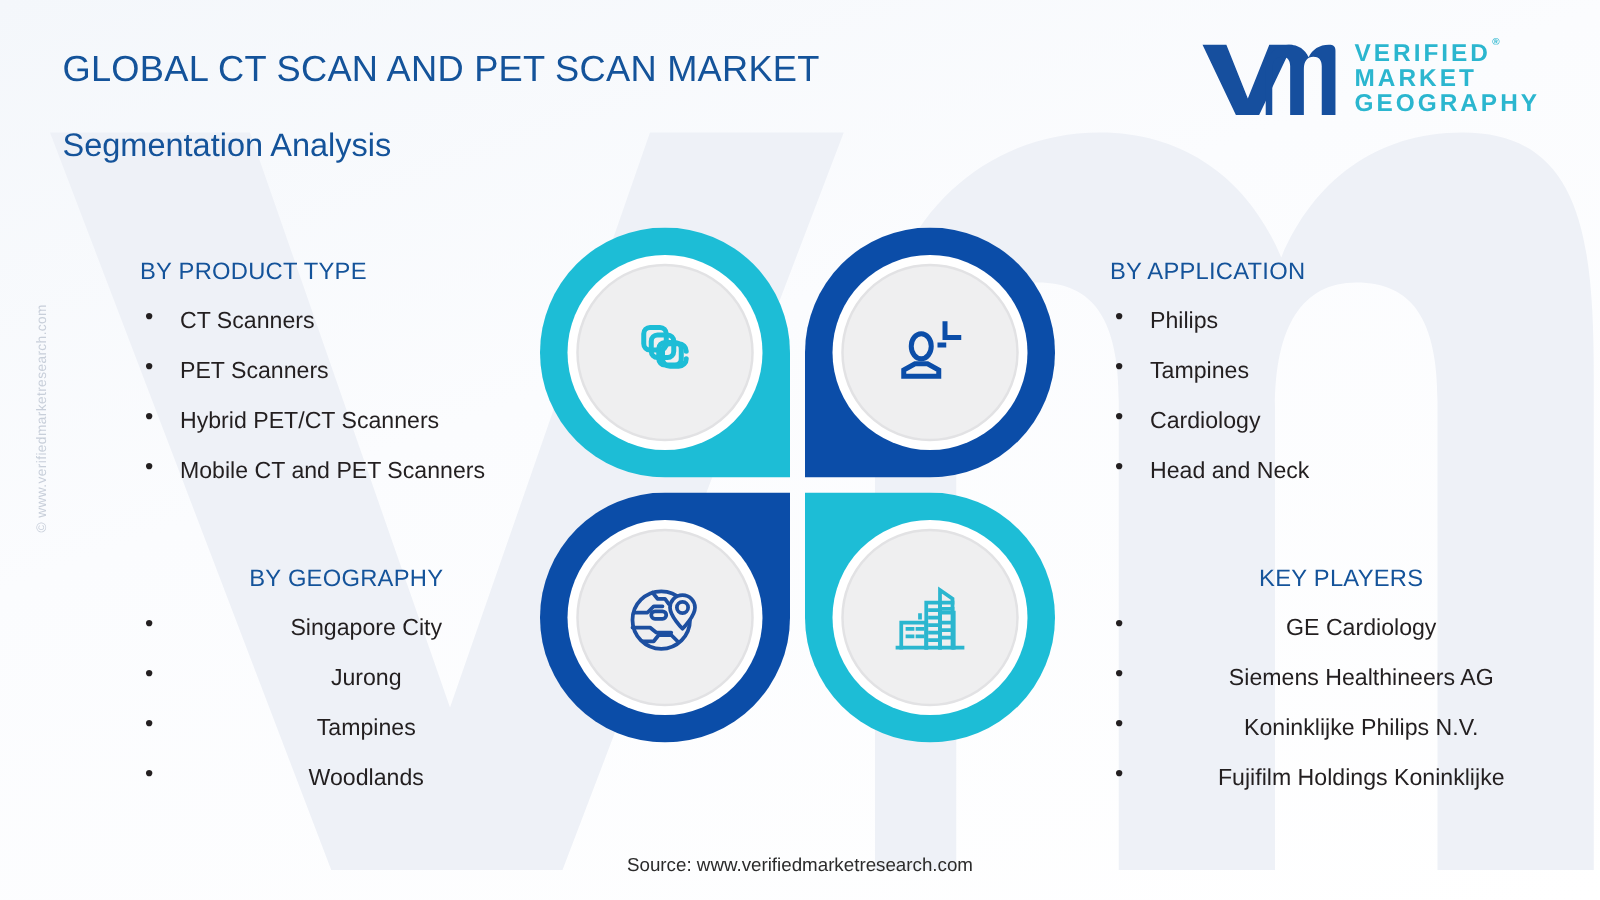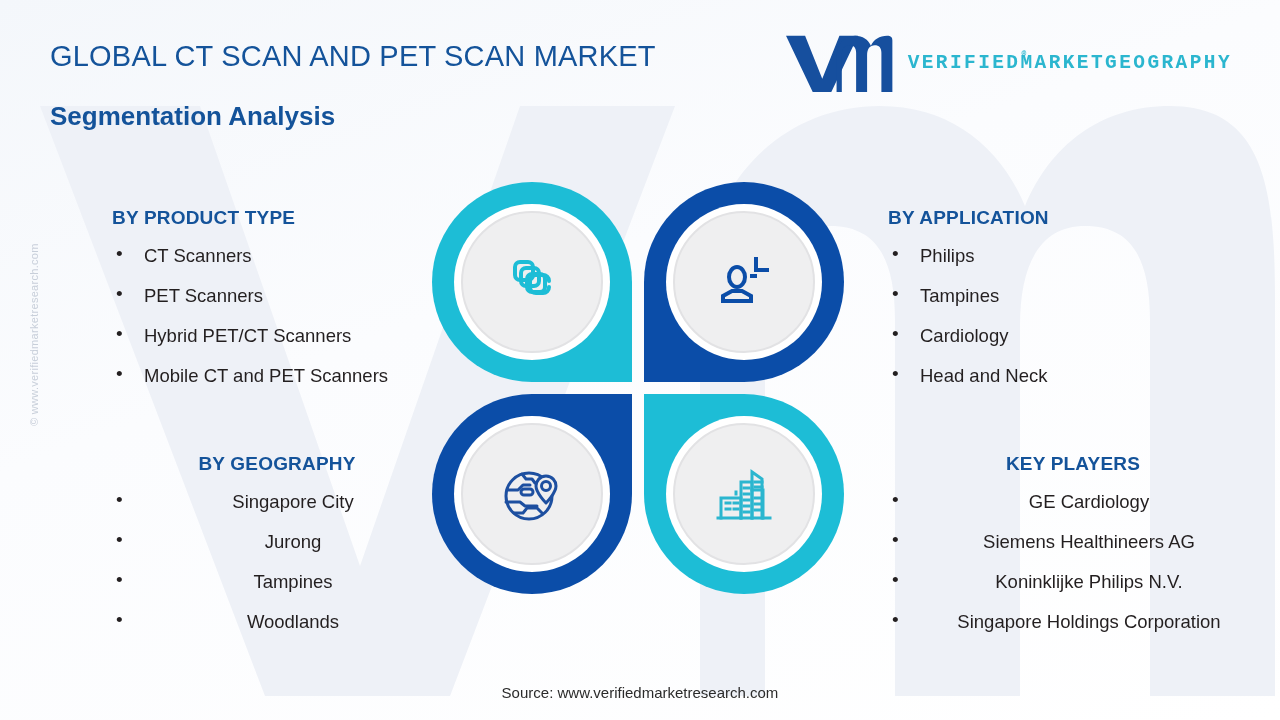--- a/index.html
+++ b/index.html
@@ -42,48 +42,48 @@
   
   .title {
     position:absolute; left:50px; top:40px;
     font-size:29px; font-weight:normal;
     letter-spacing:.2px;
     color:#14539a;
     z-index:5;
   }
   .subtitle {
     position:absolute; left:50px; top:101px;
-    font-size:26px; font-weight:bold;
+    font-size:26px; font-weight:normal;
     color:#14539a;
     z-index:5;
     text-align:center;
   }
 
   
   .logo { position:absolute; right:48px; top:32px; display:flex; align-items:center; gap:14px; z-index:5; }
   .logo-mark { width:112px; height:62px; display:block; }
-  .logo-text { display:flex; line-height:1.04;font-family:Liberation Mono, monospace; }
+  .logo-text { display:flex; flex-direction:column; line-height:1.04; }
   .logo-text .ln {
     font-size:19.5px; font-weight:bold; color:#2bb6cf;
     letter-spacing:2.4px;
     position:relative;
   }
   .logo-text .ln.first::after {
     content:"®"; font-size:8px; position:absolute; top:-3px; margin-left:1px;
   }
 
   
   .col { position:absolute; z-index:5; }
   .col.left  { left:112px; width:330px; }
   .col.right { left:888px; width:370px; }
   .col.top   { top:207px; }
   .col.bot   { top:453px;text-align:center; }
 
   .sec-head {
-    font-size:19px; font-weight:bold; color:#14539a;
+    font-size:19px; font-weight:normal; color:#14539a;
     letter-spacing:.2px; margin-bottom:16px;
   }
   ul.items { list-style:none; }
   ul.items li {
     position:relative;
     font-size:18.5px; color:#231f20;
     padding-left:32px;
     margin-bottom:18px;
     white-space:nowrap;
   }
@@ -255,19 +255,19 @@
       <li>Head and Neck</li>
     </ul>
   </div>
 
   <div class="col right bot">
     <div class="sec-head">KEY PLAYERS</div>
     <ul class="items">
       <li>GE Cardiology</li>
       <li>Siemens Healthineers AG</li>
       <li>Koninklijke Philips N.V.</li>
-      <li>Singapore Holdings Corporation</li>
+      <li>Fujifilm Holdings Koninklijke</li>
     </ul>
   </div>
 
   <div class="source">Source: www.verifiedmarketresearch.com</div>
 
 </div>
 
 </body></html>

